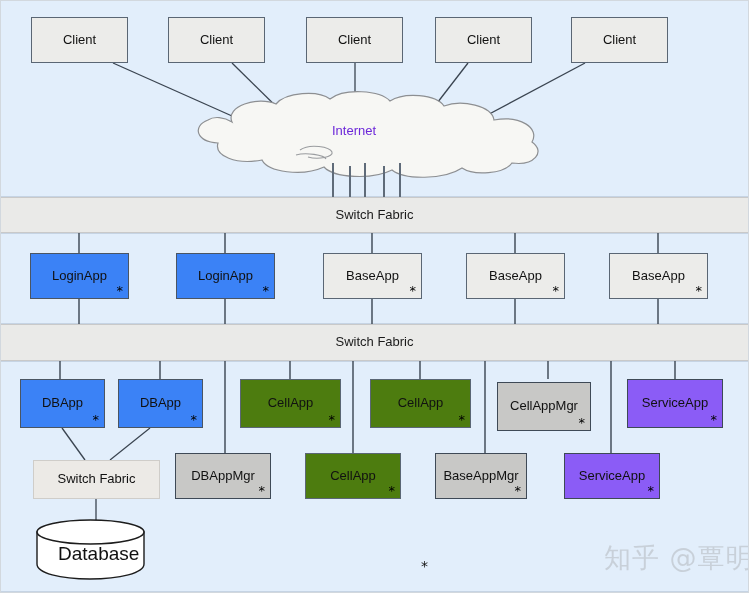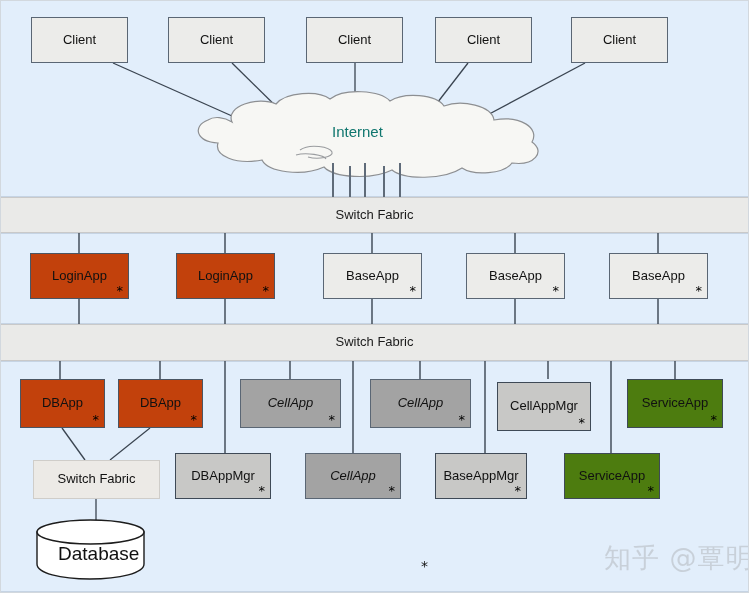--- a/index.html
+++ b/index.html
@@ -65,30 +65,30 @@
     position: absolute;
     right: 5px;
     bottom: 1px;
     font-size: 13px;
     line-height: 1;
     color: #000;
     font-family: "DejaVu Sans", sans-serif;
   }
   
   .fill-lightgray { background: #ececea; border: 1.5px solid #5a6674; }
-  .fill-midgray   { background: #c2410c; border: 1.5px solid #4a5563; }
+  .fill-midgray   { background: #3b82f6; border: 1.5px solid #4a5563; }
   .fill-darkgray  { background: #c8c8c6; border: 1.5px solid #3e4956; }
-  .fill-paleblue  { background: #a3a3a3; border: 1.2px solid #5a6674; font-style: italic; }
-  .fill-white     { background: #4d7c0f; border: 1.2px solid #3e4956; }
+  .fill-paleblue  { background: #4d7c0f; border: 1.2px solid #5a6674; }
+  .fill-white     { background: #8b5cf6; border: 1.2px solid #3e4956; }
   .fill-switch-sm { background: #eceae6; border: 1px solid #cfcdc9; }
 
   .cloud-label {
     position: absolute;
-    font-size: 15px;
-    color: #0f766e;
+    font-size: 13px;
+    color: #6d28d9;
     white-space: nowrap;
   }
   .db-label {
     position: absolute;
     font-size: 19px;
     color: #111;
     white-space: nowrap;
   }
   .legend {
     position: absolute;

